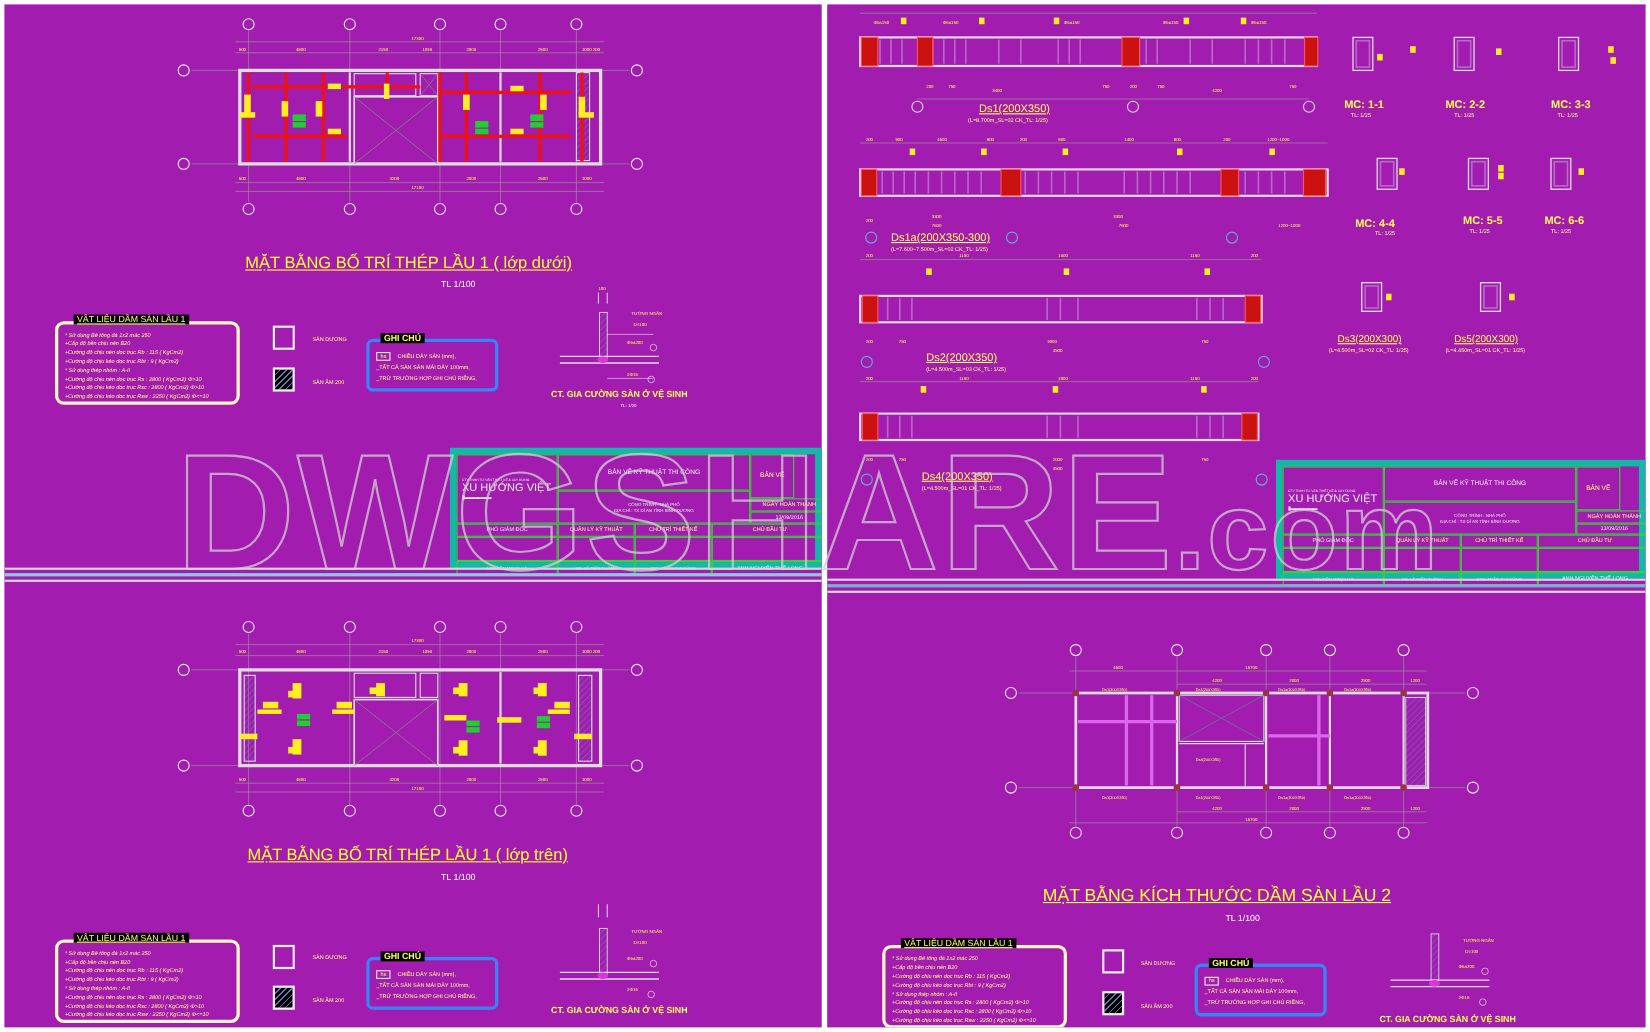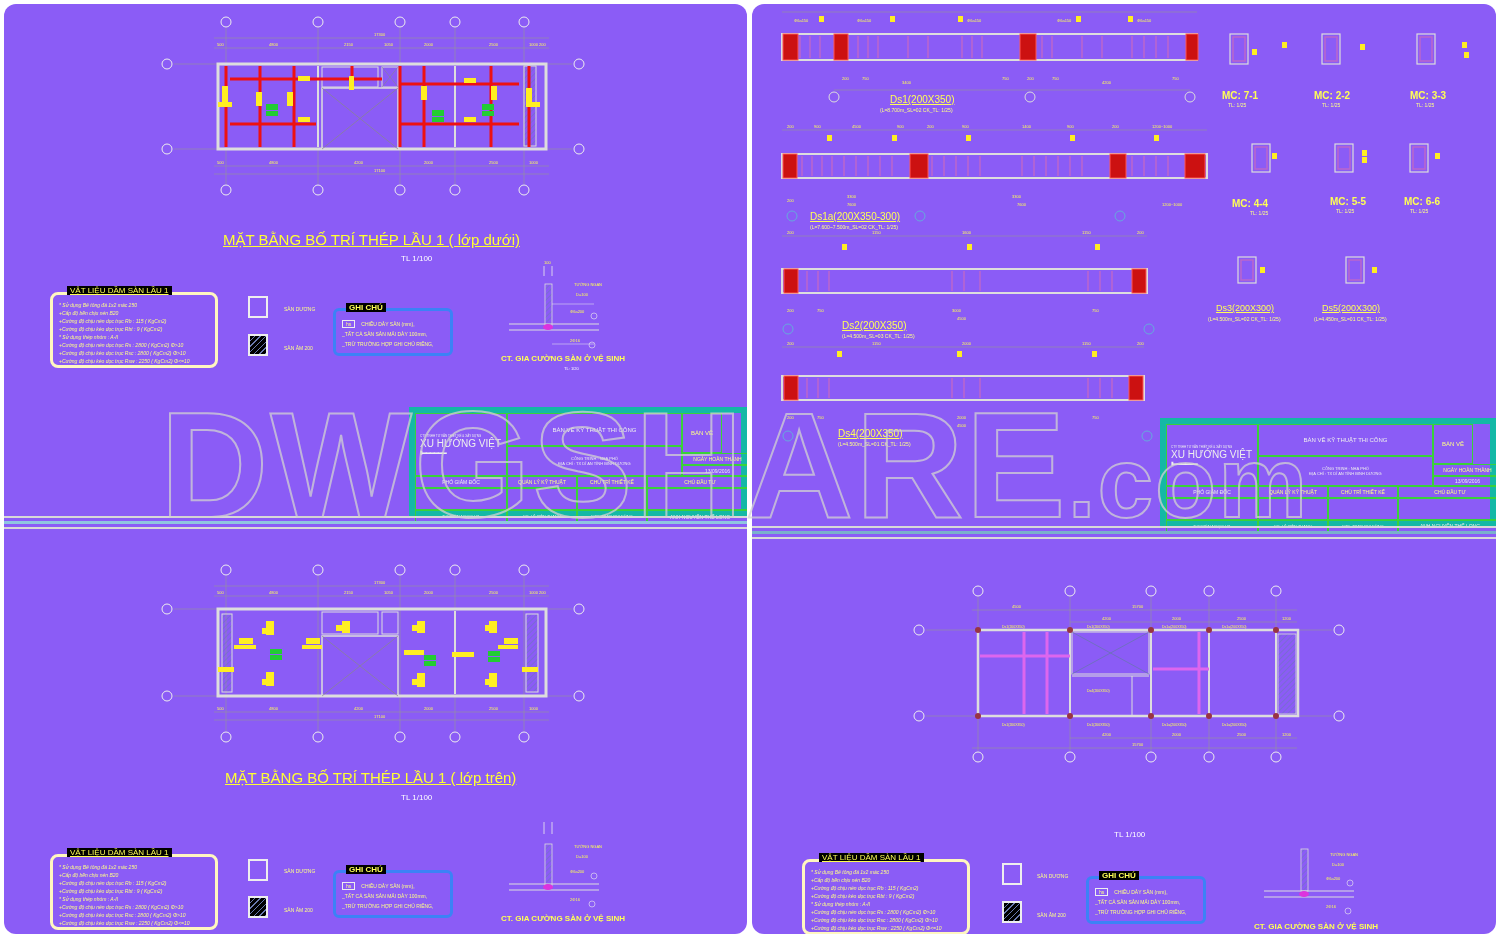--- a/index.html
+++ b/index.html
@@ -1,17 +1,17 @@
 <!DOCTYPE html>
 <html><head>
 <meta charset="utf-8">
 <style>
 *{box-sizing:border-box;margin:0;padding:0}
 html,body{width:1500px;height:938px;background:#fff;overflow:hidden;font-family:"Liberation Sans",sans-serif}
-.panel{position:absolute;background:#8b5cf6;border-radius:12px;overflow:hidden}
+.panel{position:absolute;background:#a21caf;border-radius:0;overflow:hidden}
 #p1{left:4px;top:4px;width:743px;height:930px}
 #p2{left:752px;top:4px;width:744px;height:930px}
 .sep{position:absolute;left:0;width:100%;height:14px}
 .sep .l1{position:absolute;left:0;right:0;top:0;height:2px;background:#d8d8d8}
 .sep .l2{position:absolute;left:0;right:0;top:5px;height:3px;background:#8fc6e0}
 .sep .l3{position:absolute;left:0;right:0;top:11px;height:2px;background:#d8d8d8}
 svg{position:absolute;left:0;top:0}
 .t{fill:#ffff55;font-family:"Liberation Sans",sans-serif}
 .title{position:absolute;color:#ffff33;font-weight:normal;text-decoration:underline;font-size:15px;white-space:nowrap;font-family:"Liberation Sans",sans-serif}
 .scale{position:absolute;color:#fff;font-size:8px;white-space:nowrap}
@@ -595,21 +595,21 @@
   </svg>
   <div class="beam-lbl" style="left:138px;top:90px">Ds1(200X350)</div>
   <div class="sec-sub" style="left:128px;top:103px">(L=8.700m_SL=02 CK_TL: 1/25)</div>
   <div class="beam-lbl" style="left:58px;top:207px">Ds1a(200X350-300)</div>
   <div class="sec-sub" style="left:58px;top:220px">(L=7.600~7.500m_SL=02 CK_TL: 1/25)</div>
   <div class="beam-lbl" style="left:90px;top:316px">Ds2(200X350)</div>
   <div class="sec-sub" style="left:90px;top:329px">(L=4.500m_SL=03 CK_TL: 1/25)</div>
   <div class="beam-lbl" style="left:86px;top:424px">Ds4(200X350)</div>
   <div class="sec-sub" style="left:86px;top:437px">(L=4.500m_SL=01 CK_TL: 1/25)</div>
 
-  <div class="sec-lbl" style="left:470px;top:86px">MC: 7-1</div>
+  <div class="sec-lbl" style="left:470px;top:86px">MC: 1-1</div>
   <div class="sec-sub" style="left:476px;top:98px">TL: 1/25</div>
   <div class="sec-lbl" style="left:562px;top:86px">MC: 2-2</div>
   <div class="sec-sub" style="left:570px;top:98px">TL: 1/25</div>
   <div class="sec-lbl" style="left:658px;top:86px">MC: 3-3</div>
   <div class="sec-sub" style="left:664px;top:98px">TL: 1/25</div>
   <div class="sec-lbl" style="left:480px;top:194px">MC: 4-4</div>
   <div class="sec-sub" style="left:498px;top:206px">TL: 1/25</div>
   <div class="sec-lbl" style="left:578px;top:192px">MC: 5-5</div>
   <div class="sec-sub" style="left:584px;top:204px">TL: 1/25</div>
   <div class="sec-lbl" style="left:652px;top:192px">MC: 6-6</div>
@@ -735,20 +735,21 @@
         <circle cx="226" cy="712" r="3"></circle>
         <circle cx="318" cy="712" r="3"></circle>
         <circle cx="399" cy="712" r="3"></circle>
         <circle cx="457" cy="712" r="3"></circle>
         <circle cx="524" cy="712" r="3"></circle>
       </g>
 
     <line x1="548" y1="822" x2="548" y2="832" stroke="#eee" stroke-width="0.8"></line>
       <line x1="556" y1="822" x2="556" y2="832" stroke="#eee" stroke-width="0.8"></line>
   </svg>
+  <div class="title" style="left:196px;top:802px;font-size:16px">MẶT BẰNG KÍCH THƯỚC DẦM SÀN LẦU 2</div>
   <div class="scale" style="left:362px;top:826px">TL 1/100</div>
 
   <div class="note-box" style="left:50px;top:855px;width:168px;height:76px">
     <div class="hdr">VẬT LIỆU DẦM SÀN LẦU 1</div>
     <div style="padding-top:6px">
       <div class="ln">* Sử dụng Bê tông đá 1x2 mác 250</div>
       <div class="ln">  +Cấp độ bền chịu nén B20</div>
       <div class="ln">  +Cường độ chịu nén dọc trục Rb : 115 ( KgCm2)</div>
       <div class="ln">  +Cường độ chịu kéo dọc trục Rbt : 9 ( KgCm2)</div>
       <div class="ln">* Sử dụng thép nhóm : A-II</div>

